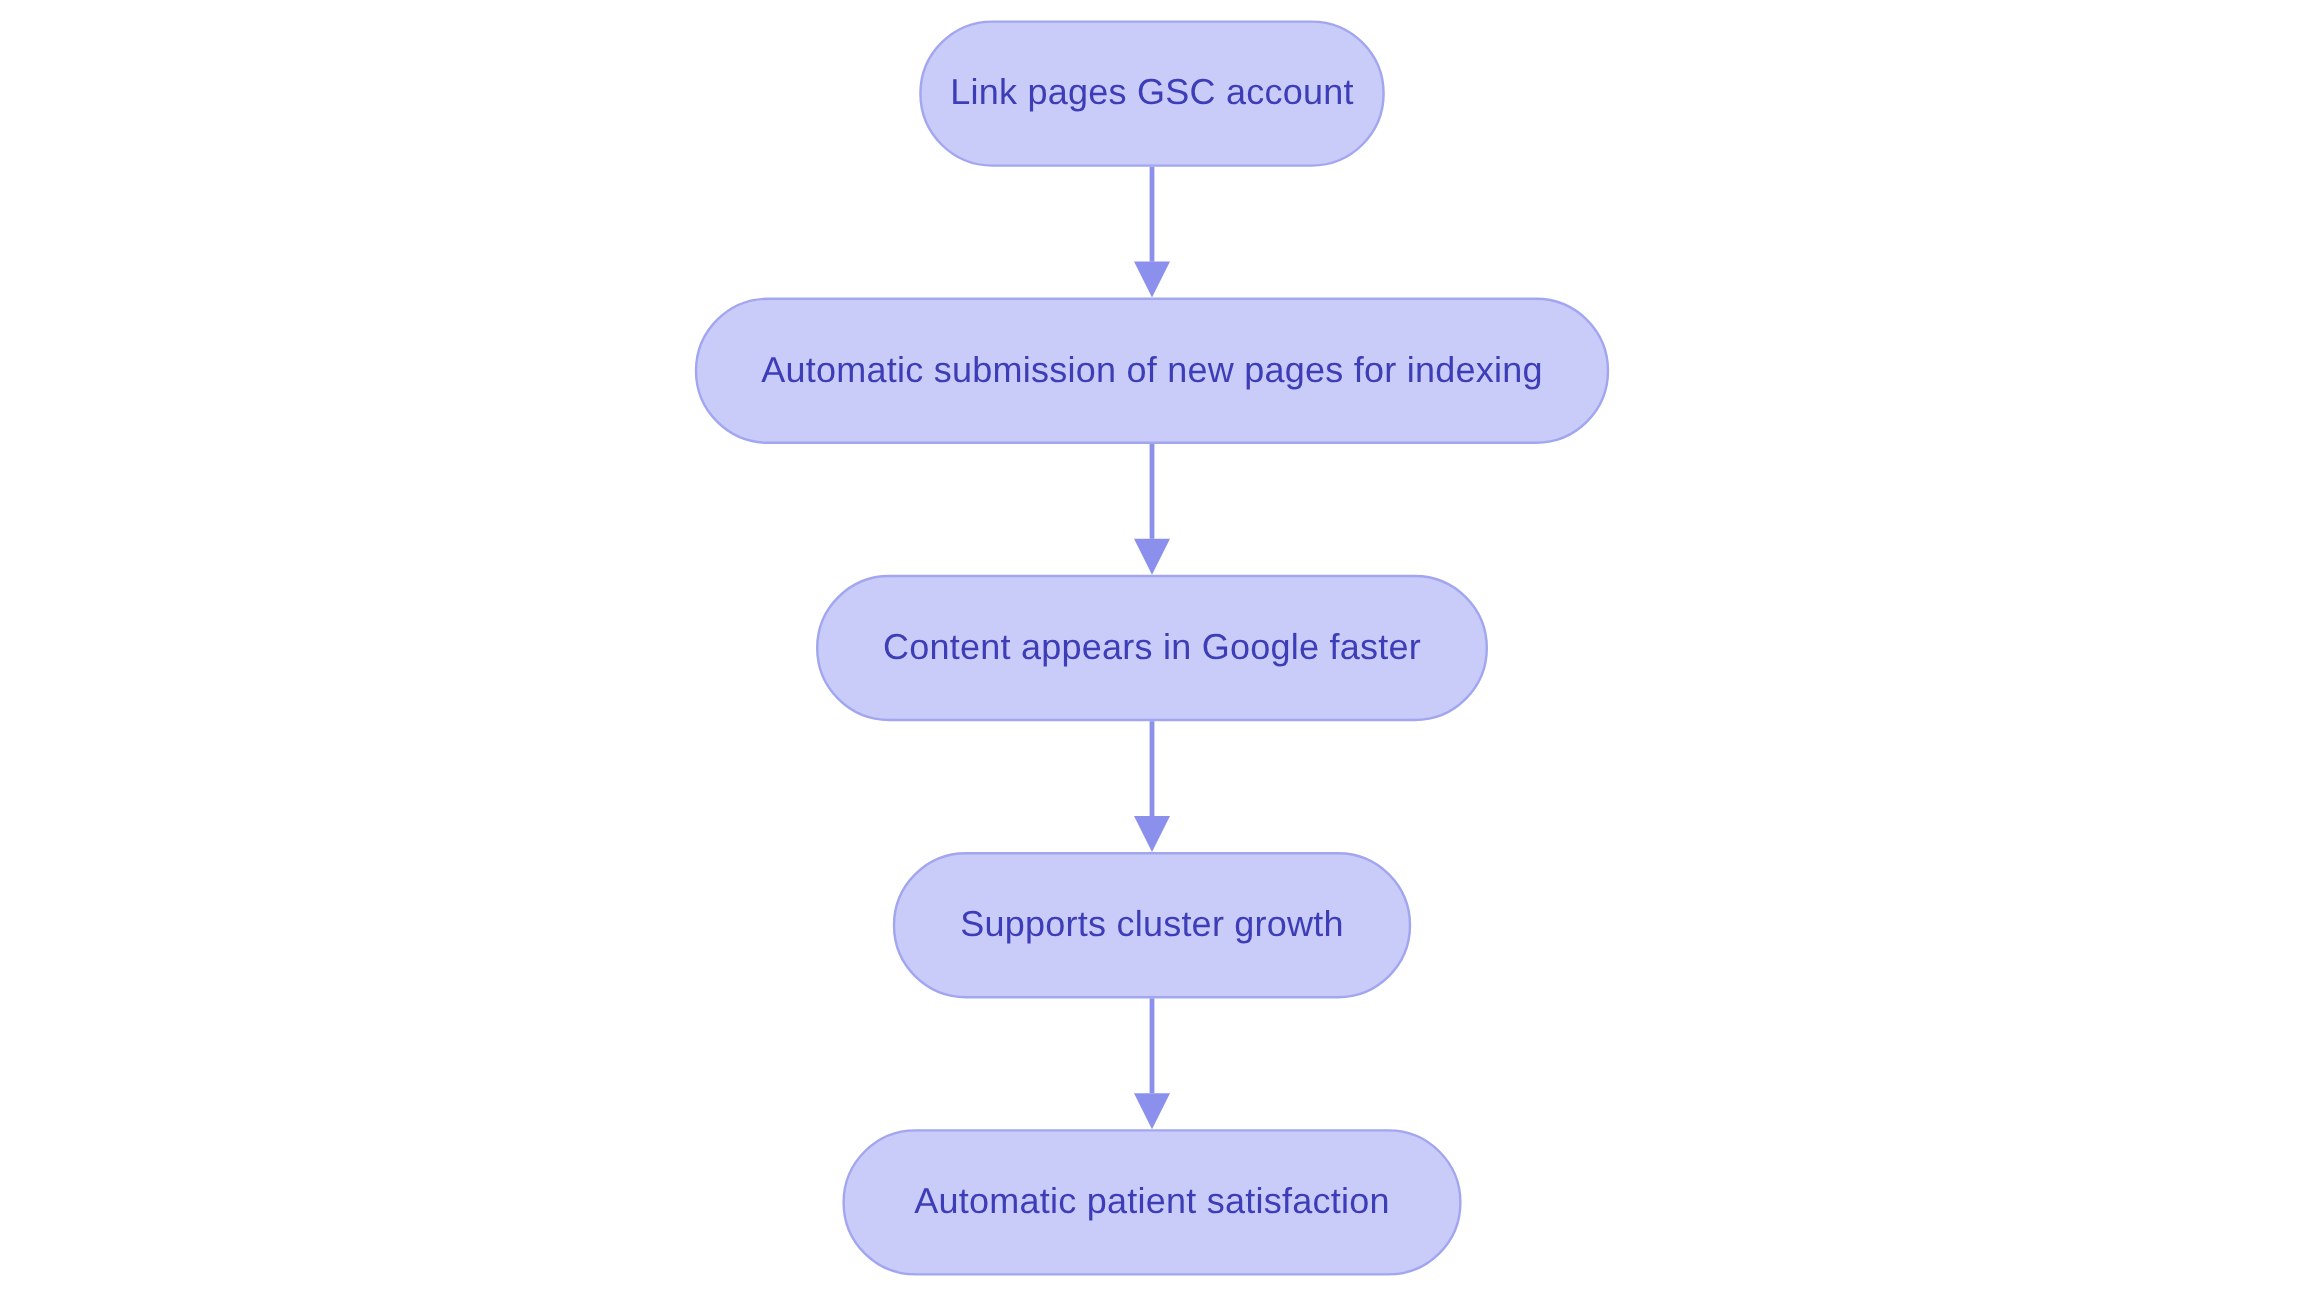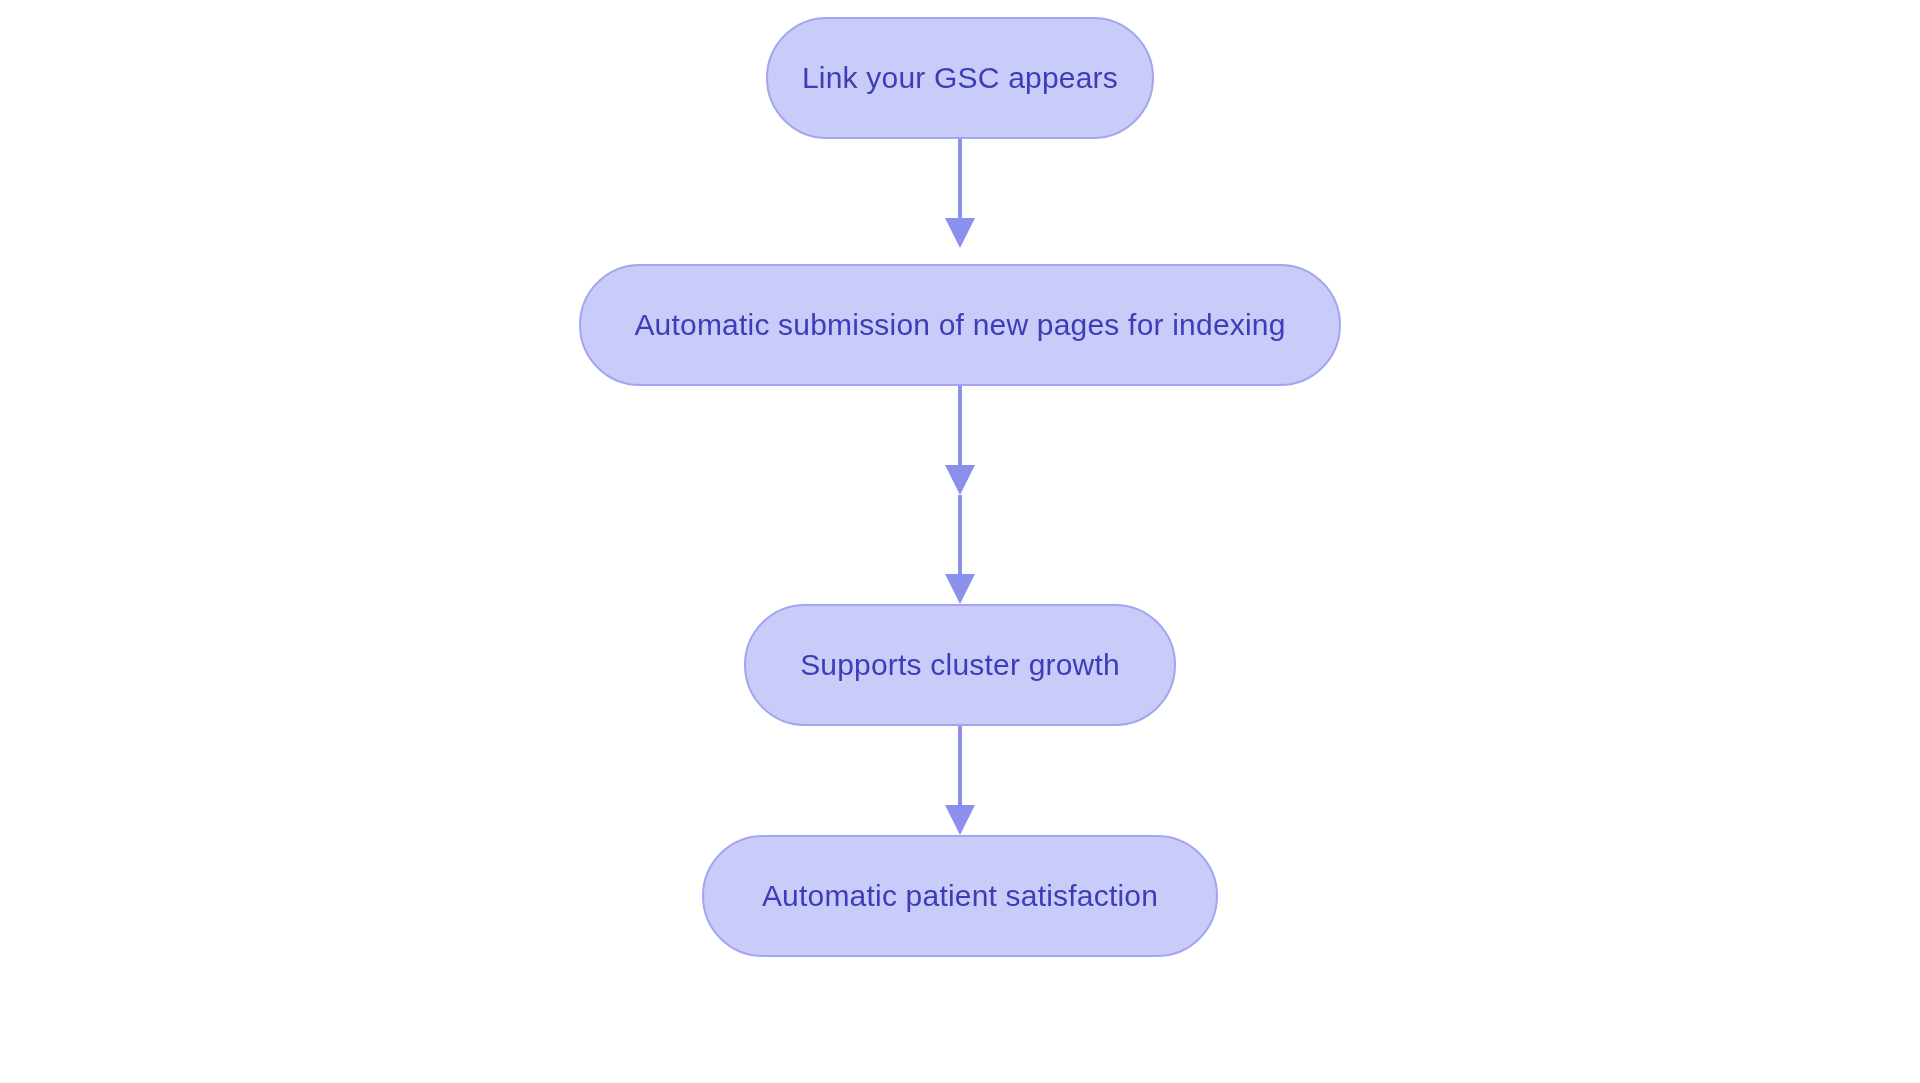--- a/index.html
+++ b/index.html
@@ -29,21 +29,21 @@
     font-size: 30px;
     letter-spacing: 0.2px;
     display: flex;
     align-items: center;
     justify-content: center;
     box-sizing: border-box;
     white-space: nowrap;
     flex: 0 0 auto;
   }
   .w1 { width: 388px; }
-  .w2 { width: 762px; margin-top: 16px; }
+  .w2 { width: 762px; }
   .w3 { width: 560px; }
   .w4 { width: 432px; }
   .w5 { width: 516px; }
   .arrow {
     display: flex;
     flex-direction: column;
     align-items: center;
     flex: 0 0 auto;
     height: 109px;
   }
@@ -58,34 +58,35 @@
     border-left: 15px solid transparent;
     border-right: 15px solid transparent;
     border-top: 30px solid var(--arrow-color, #8b90ed);
   }
 </style>
 </head>
 <body>
 
 <div class="canvas">
 
-  <div class="flow-node w1">Link your GSC appears</div>
+  <div class="flow-node w1">Link pages GSC account</div>
 
   <div class="arrow">
     <div class="arrow-stem"></div>
     <div class="arrow-head"></div>
   </div>
 
   <div class="flow-node w2">Automatic submission of new pages for indexing</div>
 
   <div class="arrow">
     <div class="arrow-stem"></div>
     <div class="arrow-head"></div>
   </div>
 
+  <div class="flow-node w3">Content appears in Google faster</div>
 
   <div class="arrow">
     <div class="arrow-stem"></div>
     <div class="arrow-head"></div>
   </div>
 
   <div class="flow-node w4">Supports cluster growth</div>
 
   <div class="arrow">
     <div class="arrow-stem"></div>

